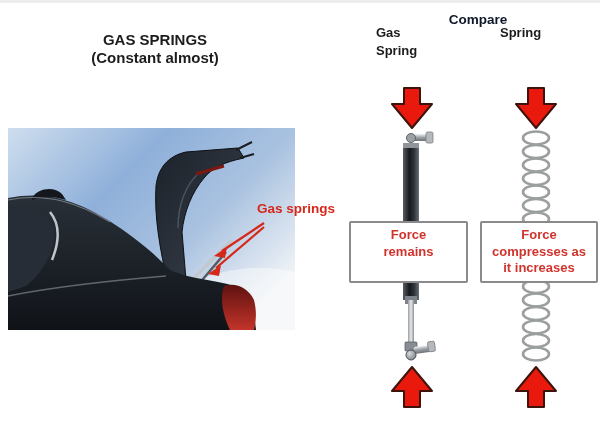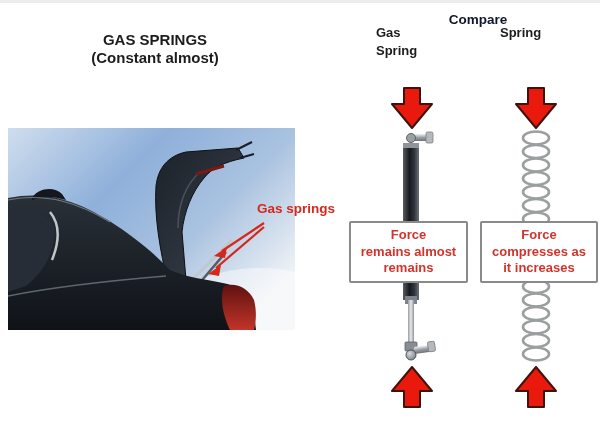--- a/index.html
+++ b/index.html
@@ -189,21 +189,20 @@
     <ellipse cx="30" cy="170" rx="13" ry="6.5"></ellipse>
     <ellipse cx="30" cy="183.5" rx="13" ry="6.5"></ellipse>
     <ellipse cx="30" cy="197" rx="13" ry="6.5"></ellipse>
     <ellipse cx="30" cy="210.5" rx="13" ry="6.5"></ellipse>
     <ellipse cx="30" cy="224" rx="13" ry="6.5"></ellipse>
   </g>
 </svg>
 
 <div class="abs note-box gas">
   <div>Force</div>
-  <div>remains almost</div>
   <div>remains</div>
 </div>
 <div class="abs note-box wire">
   <div>Force</div>
   <div>compresses as</div>
   <div>it increases</div>
 </div>
 
 <svg class="abs arrow up-gas" width="44" height="42" viewBox="0 0 44 42">
   <polygon points="14,41 30,41 30,25 42,25 22,1 2,25 14,25" fill="#e91a0d" stroke="#3e130b" stroke-width="2" stroke-linejoin="round"></polygon>

